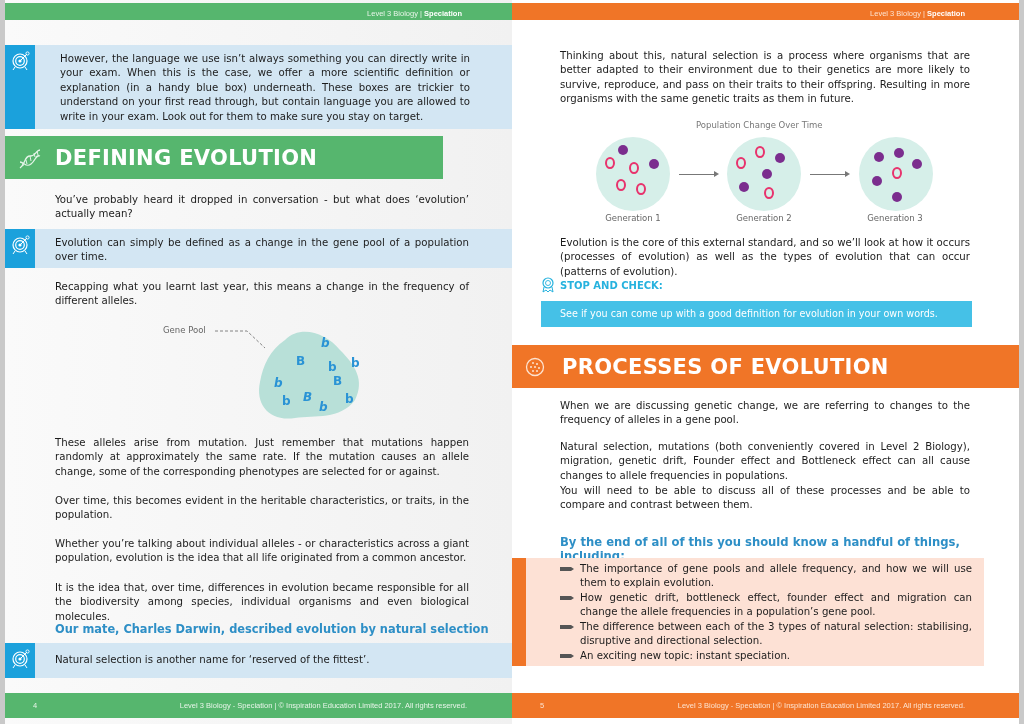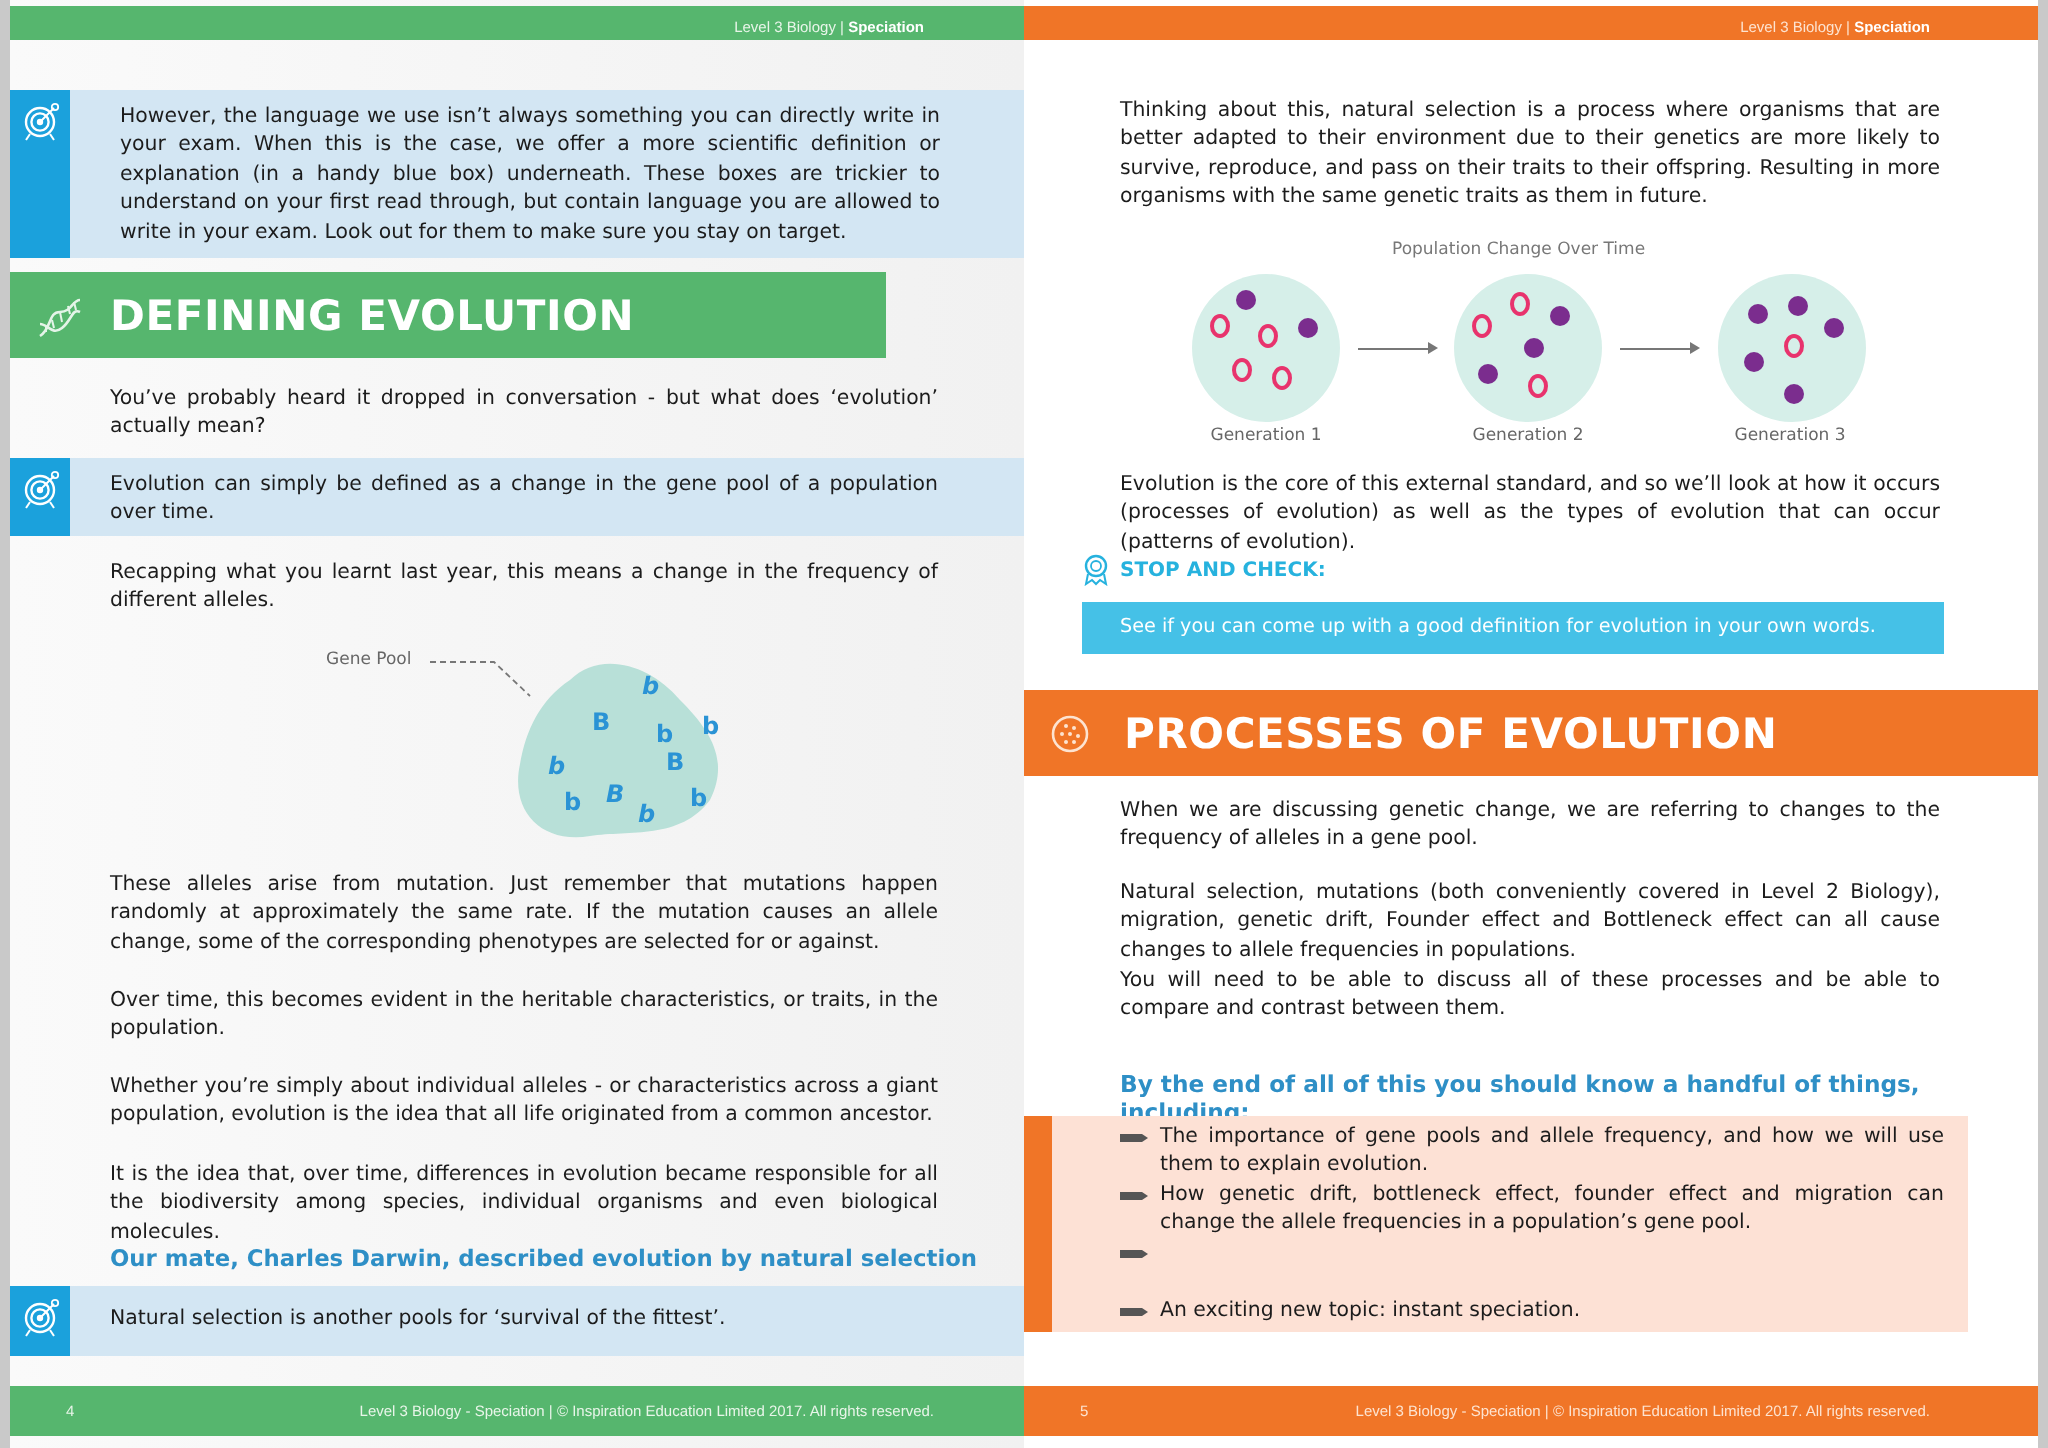--- a/index.html
+++ b/index.html
@@ -112,38 +112,38 @@
     <span class="glyph" style="left:119px;top:56px;font-style:italic;">b</span>
     <span class="glyph" style="left:178px;top:54px;">B</span>
     <span class="glyph" style="left:127px;top:74px;">b</span>
     <span class="glyph" style="left:148px;top:70px;font-style:italic;">B</span>
     <span class="glyph" style="left:164px;top:80px;font-style:italic;">b</span>
     <span class="glyph" style="left:190px;top:72px;">b</span>
   </div>
 
   <div class="p" style="top:436px;">These alleles arise from mutation. Just remember that mutations happen randomly at approximately the same rate. If the mutation causes an allele change, some of the corresponding phenotypes are selected for or against.</div>
   <div class="p" style="top:494px;">Over time, this becomes evident in the heritable characteristics, or traits, in the population.</div>
-  <div class="p" style="top:537px;">Whether you’re simply about individual alleles - or characteristics across a giant population, evolution is the idea that all life originated from a common ancestor.</div>
+  <div class="p" style="top:537px;">Whether you’re talking about individual alleles - or characteristics across a giant population, evolution is the idea that all life originated from a common ancestor.</div>
   <div class="p" style="top:581px;">It is the idea that, over time, differences in evolution became responsible for all the biodiversity among species, individual organisms and even biological molecules.</div>
 
   <div class="subhead" style="left:50px;top:622px;">Our mate, Charles Darwin, described evolution by natural selection</div>
 
   <div class="bluebox" style="top:643px;height:35px;">
     <div class="tab">
       <svg width="20" height="20" viewBox="0 0 20 20">
           <circle cx="9" cy="10" r="7" fill="none" stroke="#fff" stroke-width="1.2"></circle>
           <circle cx="9" cy="10" r="4.3" fill="none" stroke="#fff" stroke-width="1.2"></circle>
           <circle cx="9" cy="10" r="1.6" fill="#fff"></circle>
           <line x1="9" y1="10" x2="16" y2="3" stroke="#fff" stroke-width="1"></line>
           <circle cx="16.5" cy="2.5" r="1.6" fill="none" stroke="#fff" stroke-width="0.9"></circle>
           <line x1="4" y1="16" x2="2" y2="19" stroke="#fff"></line>
           <line x1="14" y1="16" x2="16" y2="19" stroke="#fff"></line>
         </svg>
     </div>
-    <div class="p" style="left:50px;top:10px;">Natural selection is another pools for ‘survival of the fittest’.</div>
+    <div class="p" style="left:50px;top:10px;">Natural selection is another name for ‘reserved of the fittest’.</div>
   </div>
 
   <div class="bottombar">
     <span class="pg">4</span>
     <span class="cr">Level 3 Biology - Speciation | © Inspiration Education Limited 2017. All rights reserved.</span>
   </div>
 </div>
 
 <div class="page page-right">
   <div class="topbar">
@@ -249,20 +249,21 @@
         <rect x="0" y="0" width="11" height="4" fill="#555"></rect>
         <path d="M11 0 L14 2 L11 4 Z" fill="#555"></path>
       </svg>
     <span>How genetic drift, bottleneck effect, founder effect and migration can change the allele frequencies in a population’s gene pool.</span>
   </div>
   <div class="li" style="top:620px;">
     <svg class="bullet" viewBox="0 0 14 4">
         <rect x="0" y="0" width="11" height="4" fill="#555"></rect>
         <path d="M11 0 L14 2 L11 4 Z" fill="#555"></path>
       </svg>
+    <span>The difference between each of the 3 types of natural selection: stabilising, disruptive and directional selection.</span>
   </div>
   <div class="li" style="top:649px;">
     <svg class="bullet" viewBox="0 0 14 4">
         <rect x="0" y="0" width="11" height="4" fill="#555"></rect>
         <path d="M11 0 L14 2 L11 4 Z" fill="#555"></path>
       </svg>
     <span>An exciting new topic: instant speciation.</span>
   </div>
 
   <div class="bottombar">

